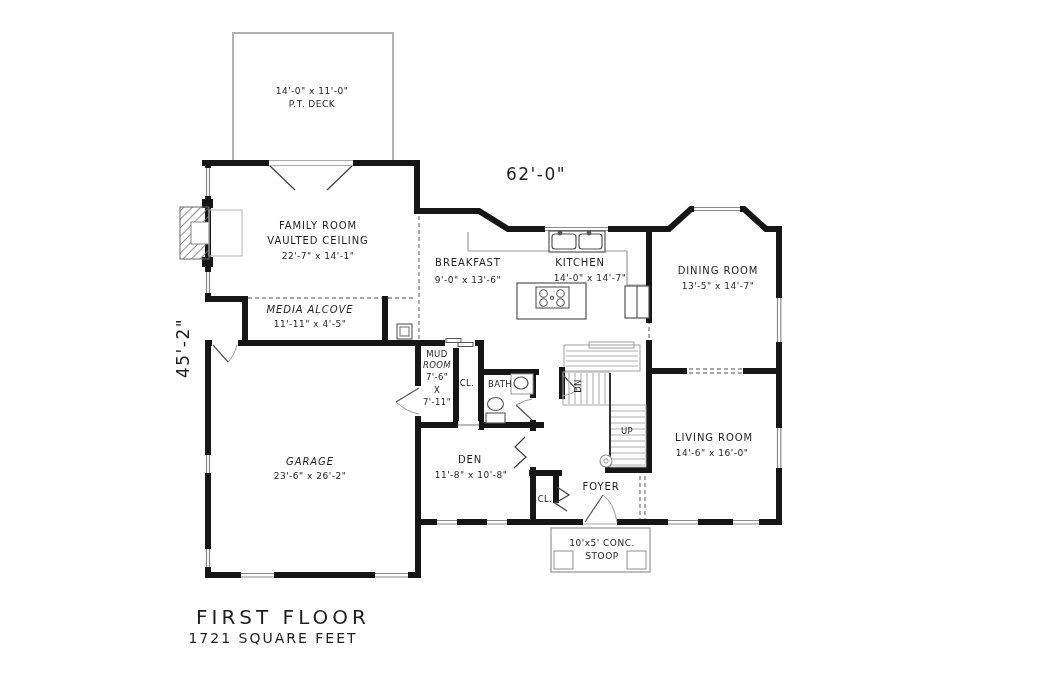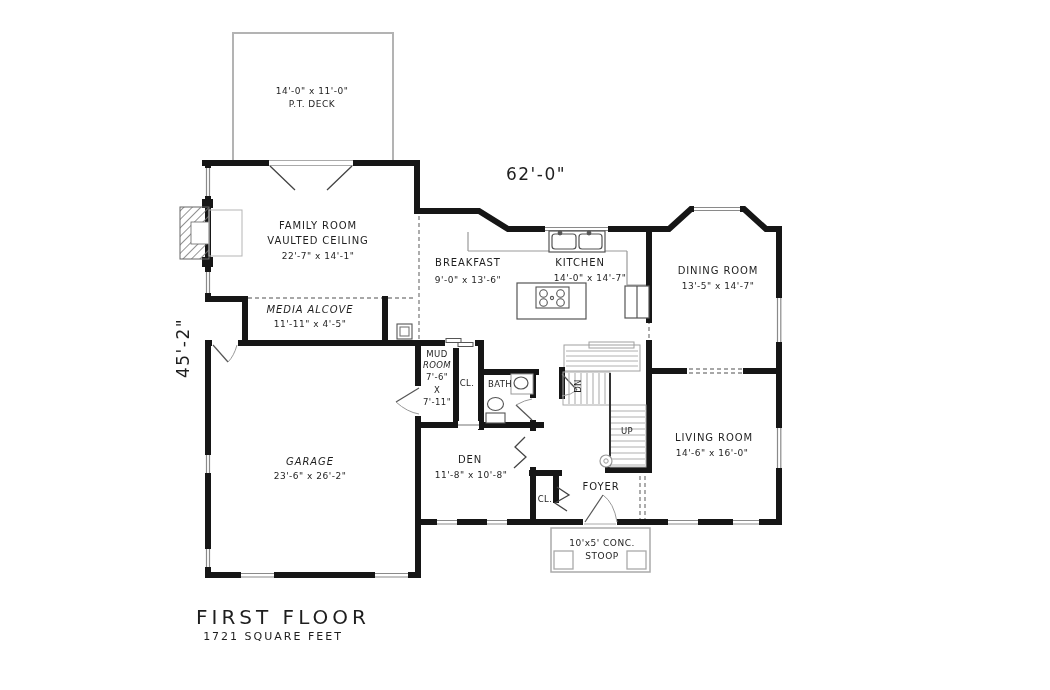--- a/index.html
+++ b/index.html
@@ -7,21 +7,21 @@
         font-family:"DejaVu Sans","Liberation Sans",sans-serif;}
   .plan svg{position:absolute;left:0;top:0;}
   .lbl{position:absolute;color:#1e1e1e;white-space:nowrap;line-height:1.05;
        transform:translateX(-50%);text-align:center;}
   .name{font-size:10px;letter-spacing:0.9px;}
   .dims{font-size:9px;letter-spacing:0.5px;}
   .tiny{font-size:8.5px;letter-spacing:0.4px;}
   .big{font-size:17px;letter-spacing:1.5px;}
   .rot{transform:translate(-50%,-50%) rotate(-90deg);}
   .title{font-size:20px;letter-spacing:4px;}
-  .sub{font-size:11px;letter-spacing:2px;}
+  .sub{font-size:14px;letter-spacing:2px;}
 </style>
 </head>
 <body>
 
 <div class="plan">
 <svg width="1050" height="690" viewBox="0 0 1050 690">
   <defs>
     <pattern id="hatch" width="6" height="6" patternUnits="userSpaceOnUse" patternTransform="rotate(45)">
       <line x1="0" y1="0" x2="0" y2="6" stroke="#777" stroke-width="1.6"></line>
     </pattern>

